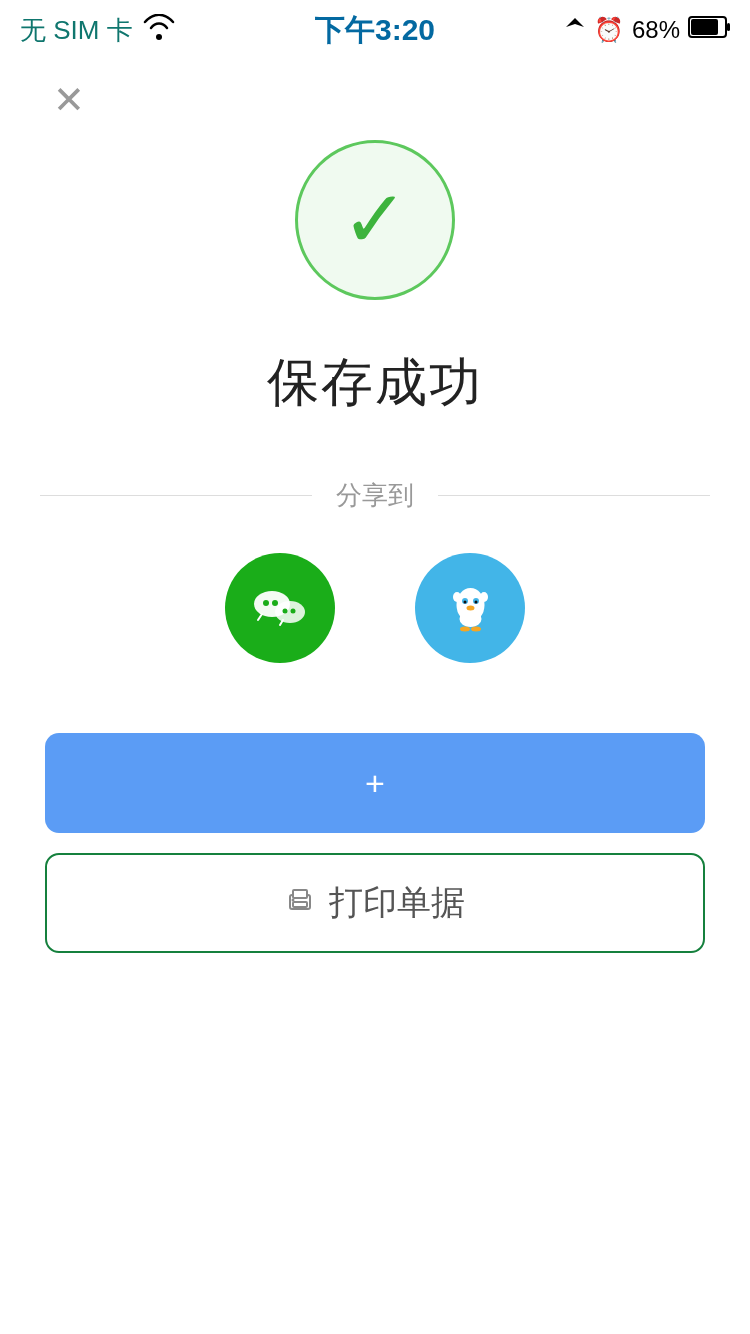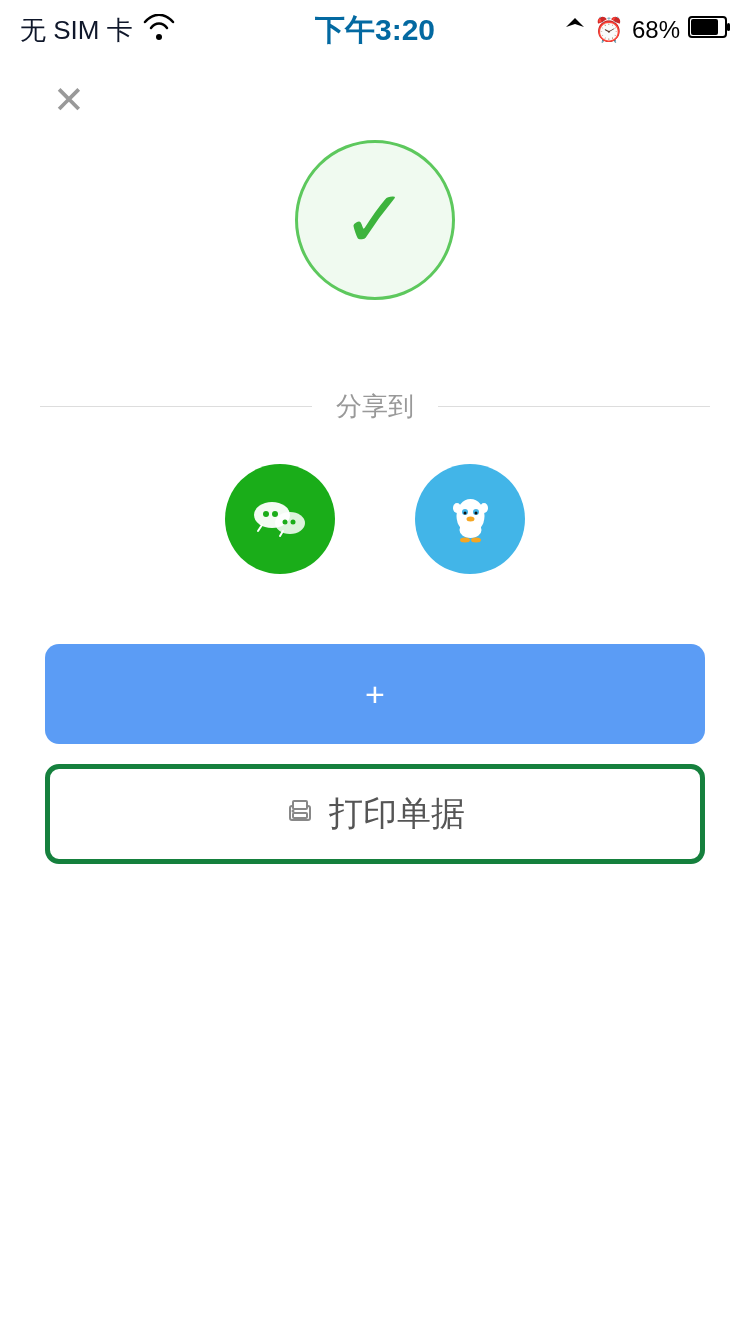--- a/index.html
+++ b/index.html
@@ -27,21 +27,21 @@
       justify-content: space-between;
       padding: 0 20px;
       background: #fff;
     }
 
     .status-left {
       display: flex;
       align-items: center;
       gap: 10px;
       font-size: 26px;
-      color: #0f172a;
+      color: #0f766e;
       font-weight: 500;
     }
 
     .wifi-icon {
       font-size: 24px;
     }
 
     .status-center {
       font-size: 30px;
       font-weight: 600;
@@ -113,21 +113,20 @@
       color: #222;
       margin-bottom: 60px;
       letter-spacing: 2px;
     }
 
     
     .share-section {
       width: 100%;
       position: relative;
       margin-bottom: 50px;
-      margin-top: 41px;
     }
 
     .share-divider {
       display: flex;
       align-items: center;
       width: 100%;
       padding: 0 40px;
     }
 
     .divider-line {
@@ -194,21 +193,21 @@
 
     .btn-continue .plus-icon {
       font-size: 34px;
       color: #fff;
     }
 
     .btn-outline {
       width: 100%;
       height: 100px;
       background: #fff;
-      border: 5px solid #15803d;
+      border: 2px solid #15803d;
       border-radius: 14px;
       display: flex;
       align-items: center;
       justify-content: center;
       gap: 14px;
       cursor: pointer;
       font-size: 34px;
       color: #555;
       font-weight: 400;
     }
@@ -267,20 +266,21 @@
 <div class="close-btn">
   <span class="x-icon">✕</span>
 </div>
 
 <div class="main-content">
 
   <div class="success-circle">
     <span class="checkmark">✓</span>
   </div>
 
+  <div class="success-title">保存成功</div>
 
   <div class="share-section">
     <div class="share-divider">
       <div class="divider-line"></div>
       <span class="share-label">分享到</span>
       <div class="divider-line"></div>
     </div>
     <div class="share-icons">
 
       <div class="share-icon-btn wechat-btn">

